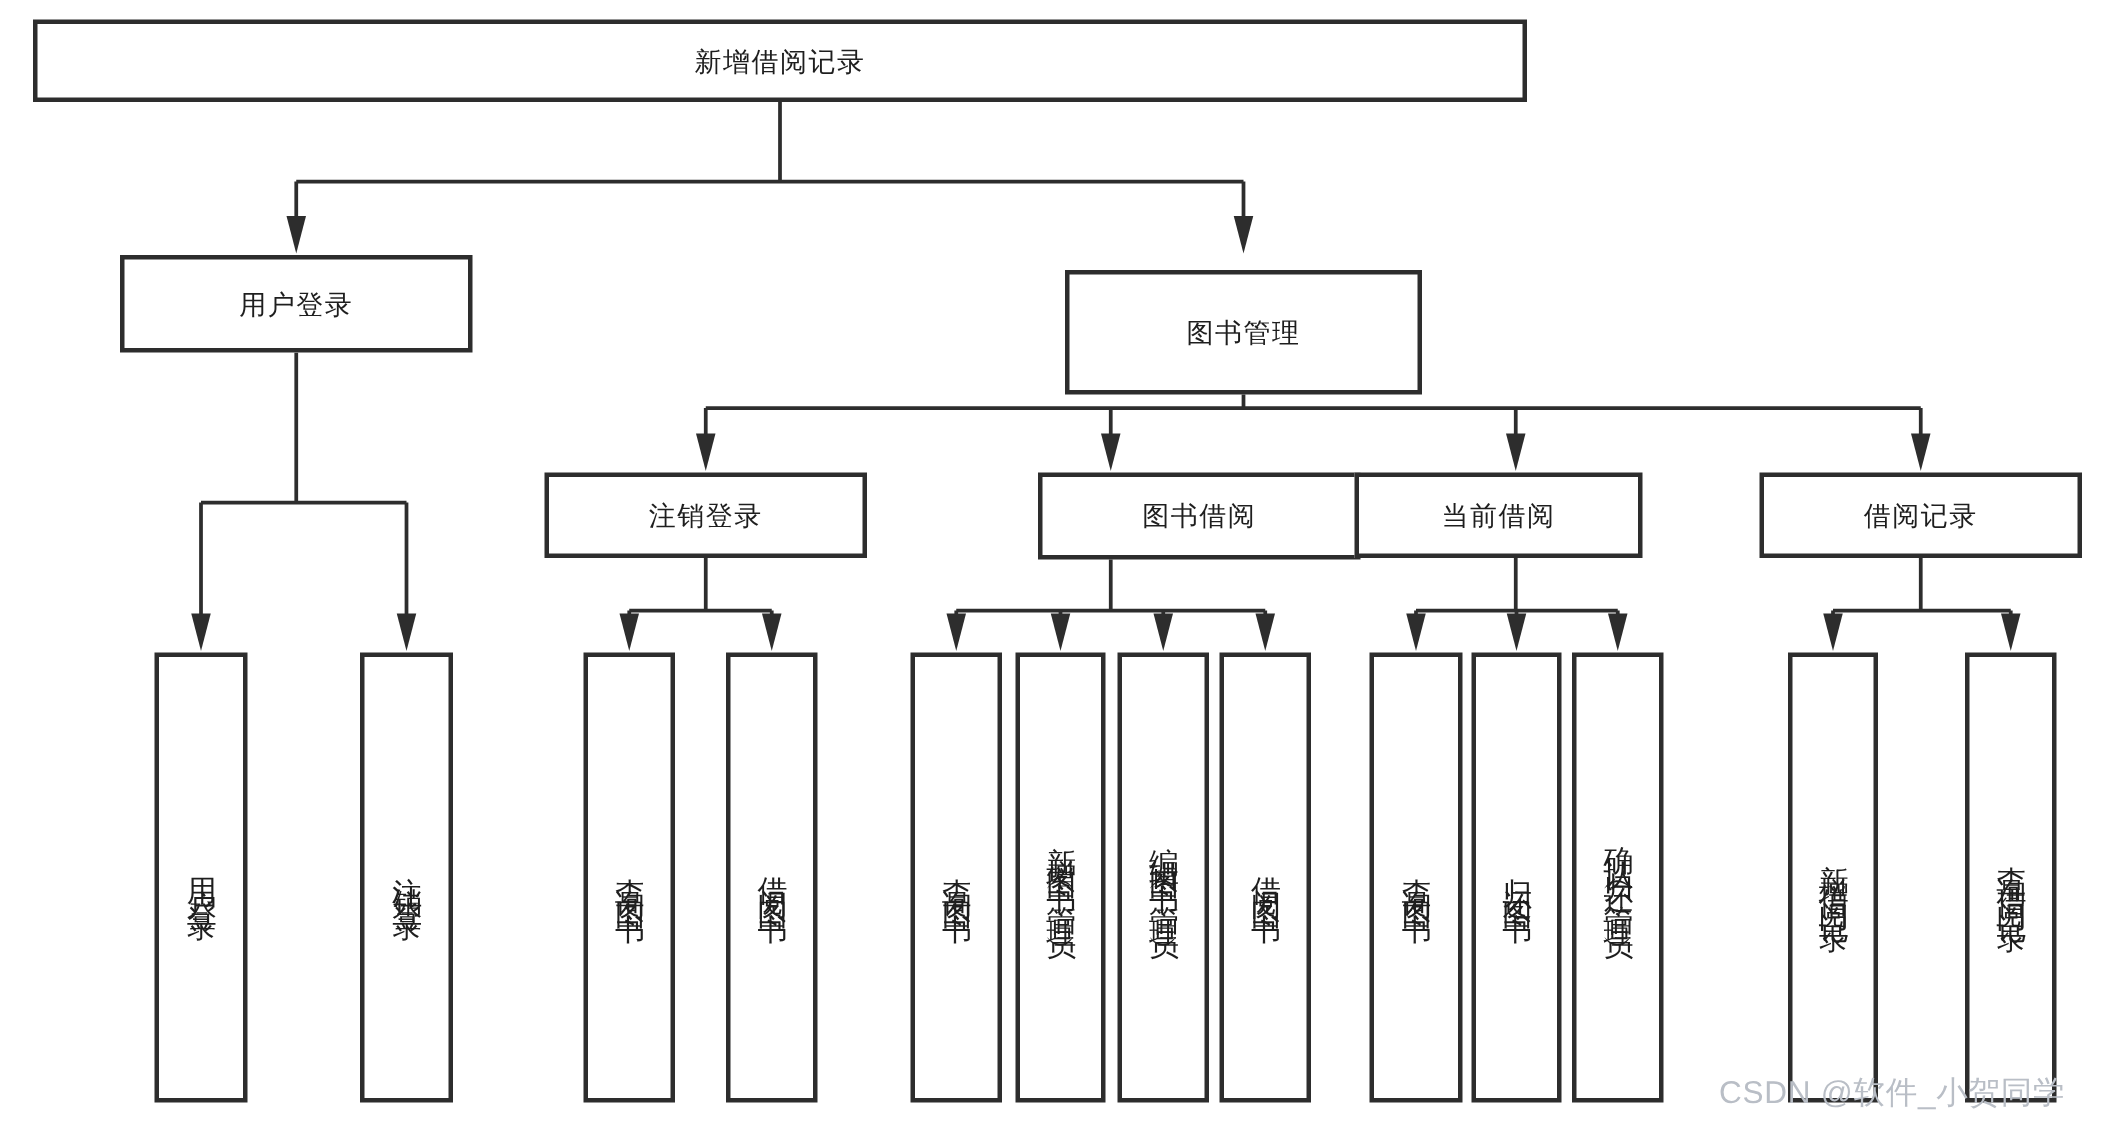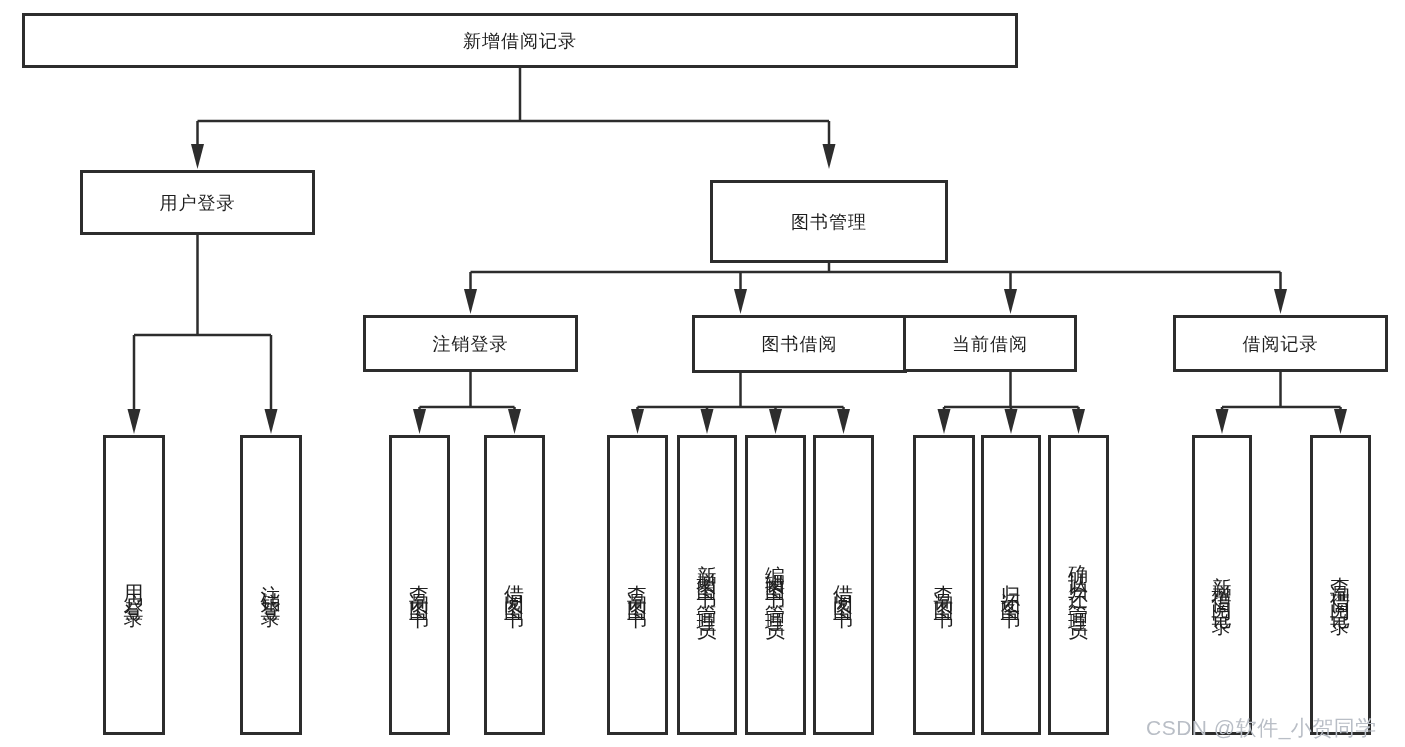--- a/index.html
+++ b/index.html
@@ -152,21 +152,21 @@
     </g>
   </svg>
 
   <div class="node hbox" style="left:22px; top:13px; width:996px; height:55px;">新增借阅记录</div>
 
   <div class="node hbox" style="left:80px; top:170px; width:235px; height:65px;">用户登录</div>
   <div class="node hbox" style="left:710px; top:180px; width:238px; height:83px;">图书管理</div>
 
   <div class="node hbox" style="left:363px; top:315px; width:215px; height:57px;">注销登录</div>
   <div class="node hbox" style="left:652px; top:315px; width:215px; height:58px;margin-left:40px;">图书借阅</div>
-  <div class="node hbox" style="left:903px; top:315px; width:174px; height:57px;">当前借阅</div>
+  <div class="node hbox" style="left:903px; top:315px; width:192px; height:57px;">当前借阅</div>
   <div class="node hbox" style="left:1173px; top:315px; width:215px; height:57px;">借阅记录</div>
 
   <div class="node leaf" style="left:103px; top:435px; width:62px; height:300px;">用户登录</div>
   <div class="node leaf" style="left:240px; top:435px; width:62px; height:300px;">注销登录</div>
 
   <div class="node leaf" style="left:389px; top:435px; width:61px; height:300px;">查询图书</div>
   <div class="node leaf" style="left:484px; top:435px; width:61px; height:300px;">借阅图书</div>
 
   <div class="node leaf" style="left:607px; top:435px; width:61px; height:300px;">查询图书</div>
   <div class="node leaf" style="left:677px; top:435px; width:60px; height:300px;">新增图书（管理员）</div>

